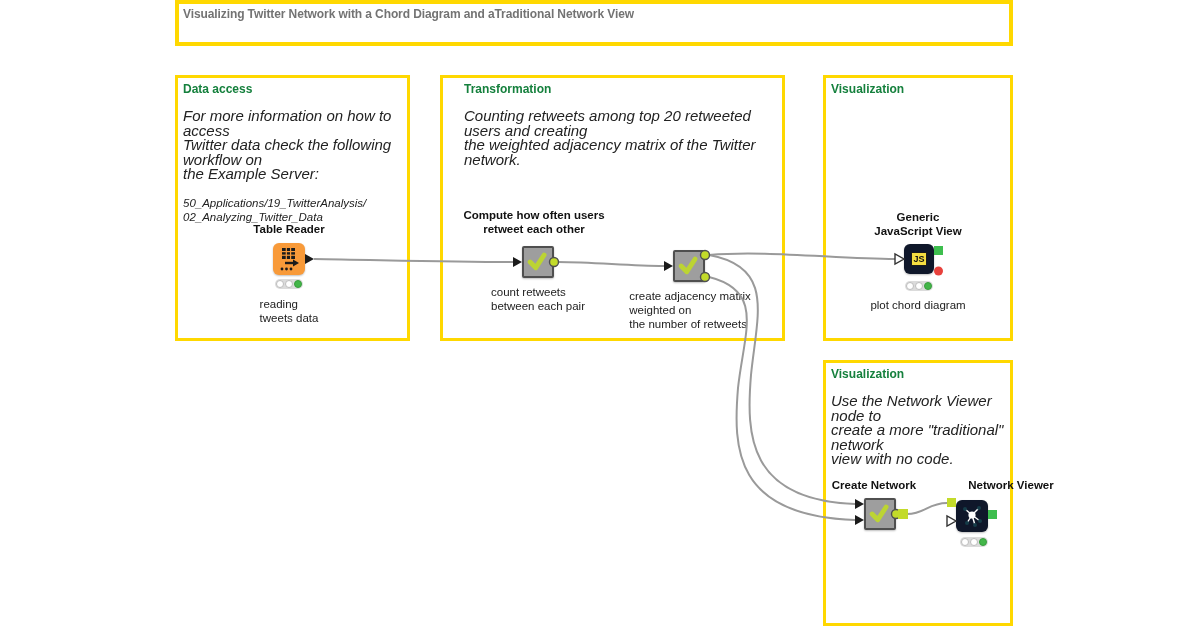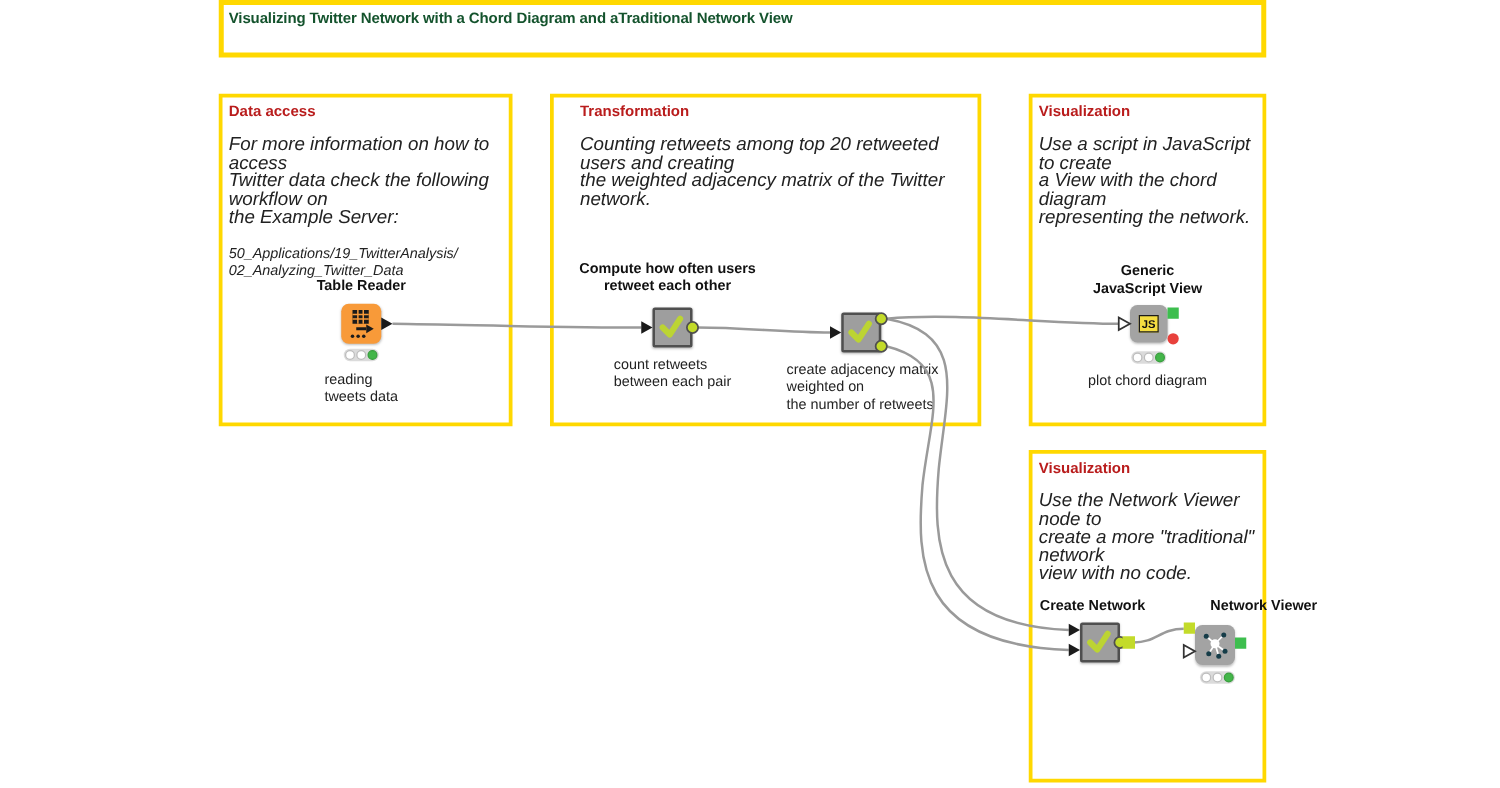--- a/index.html
+++ b/index.html
@@ -2,34 +2,34 @@
 <html><head>
 <meta charset="utf-8">
 <style>
   html,body{margin:0;padding:0;background:#ffffff;}
   #canvas{
     position:relative;width:1200px;height:630px;background:#ffffff;
     font-family:"Liberation Sans","DejaVu Sans",sans-serif;overflow:hidden;
   }
   
   .ann{position:absolute;background:#ffffff;border:3px solid #FFD800;box-sizing:border-box;z-index:1;}
-  .ann .ann-title{font-size:12px;font-weight:bold;color:#b91c1c;padding:4px 5px 0 5px;}
+  .ann .ann-title{font-size:12px;font-weight:bold;color:#15803d;padding:4px 5px 0 5px;}
   .ann .ann-body{font-size:15px;color:#222;padding:0 5px;margin-top:13px;line-height:14.5px;white-space:pre-line;font-style:italic;}
   .ann .ann-path{font-size:11.5px;font-style:italic;color:#222;padding:0 5px;margin-top:14px;line-height:14.5px;white-space:pre-line;}
   #title-box{position:absolute;left:175px;top:0;width:838px;height:46px;border:4px solid #FFD800;background:#fff;box-sizing:border-box;z-index:1;}
-  #title-box .t{font-size:12px;font-weight:bold;color:#14532d;padding:3px 4px;letter-spacing:-0.1px;}
+  #title-box .t{font-size:12px;font-weight:bold;color:#737373;padding:3px 4px;letter-spacing:-0.1px;}
   #box-data-access{left:175px;top:75px;width:235px;height:266px;}
   #box-transformation{left:440px;top:75px;width:345px;height:266px;padding-left:16px;}
   #box-viz-chord{left:823px;top:75px;width:190px;height:266px;}
   #box-viz-network{left:823px;top:360px;width:190px;height:266px;}
   
   .node{position:absolute;width:32px;height:32px;box-sizing:border-box;z-index:3;box-shadow:0 1px 2px rgba(0,0,0,.25);}
   .node-orange{background:#F89A39;border-radius:6px;}
   .node-gray{background:#9E9E9E;border:2px solid #4F4F4F;border-radius:2px;}
-  .node-teal{background:#a3a3a3;border-radius:6px;}
+  .node-teal{background:#0f172a;border-radius:6px;}
   .node svg{position:absolute;left:0;top:0;width:100%;height:100%;}
   .js-badge{position:absolute;left:7px;top:8px;width:16px;height:14px;background:#F5DE41;border:1.5px solid #1b1b1b;
     font-size:9px;font-weight:bold;color:#111;display:flex;align-items:center;justify-content:center;box-sizing:border-box;}
   
   .nlabel{position:absolute;transform:translateX(-50%);text-align:center;font-size:11.5px;font-weight:bold;color:#111;
     line-height:14px;white-space:pre-line;z-index:3;}
   .ncomment{position:absolute;transform:translateX(-50%);font-size:11.5px;color:#222;
     line-height:14px;white-space:pre-line;z-index:3;}
   
   .tlight{position:absolute;width:28px;height:10px;background:#DBDBDB;border-radius:5px;display:flex;align-items:center;
@@ -58,23 +58,20 @@
   </div>
 
   <div class="ann" id="box-transformation">
     <div class="ann-title">Transformation</div>
     <div class="ann-body">Counting retweets among top 20 retweeted users and creating
 the weighted adjacency matrix of the Twitter network.</div>
   </div>
 
   <div class="ann" id="box-viz-chord">
     <div class="ann-title">Visualization</div>
-    <div class="ann-body">Use a script in JavaScript to create
-a View with the chord diagram
-representing the network.</div>
   </div>
 
   <div class="ann" id="box-viz-network">
     <div class="ann-title">Visualization</div>
     <div class="ann-body">Use the Network Viewer node to
 create a more "traditional" network
 view with no code.</div>
   </div>
 
   <div class="nlabel" style="left:289px;top:222px;">Table Reader</div>

